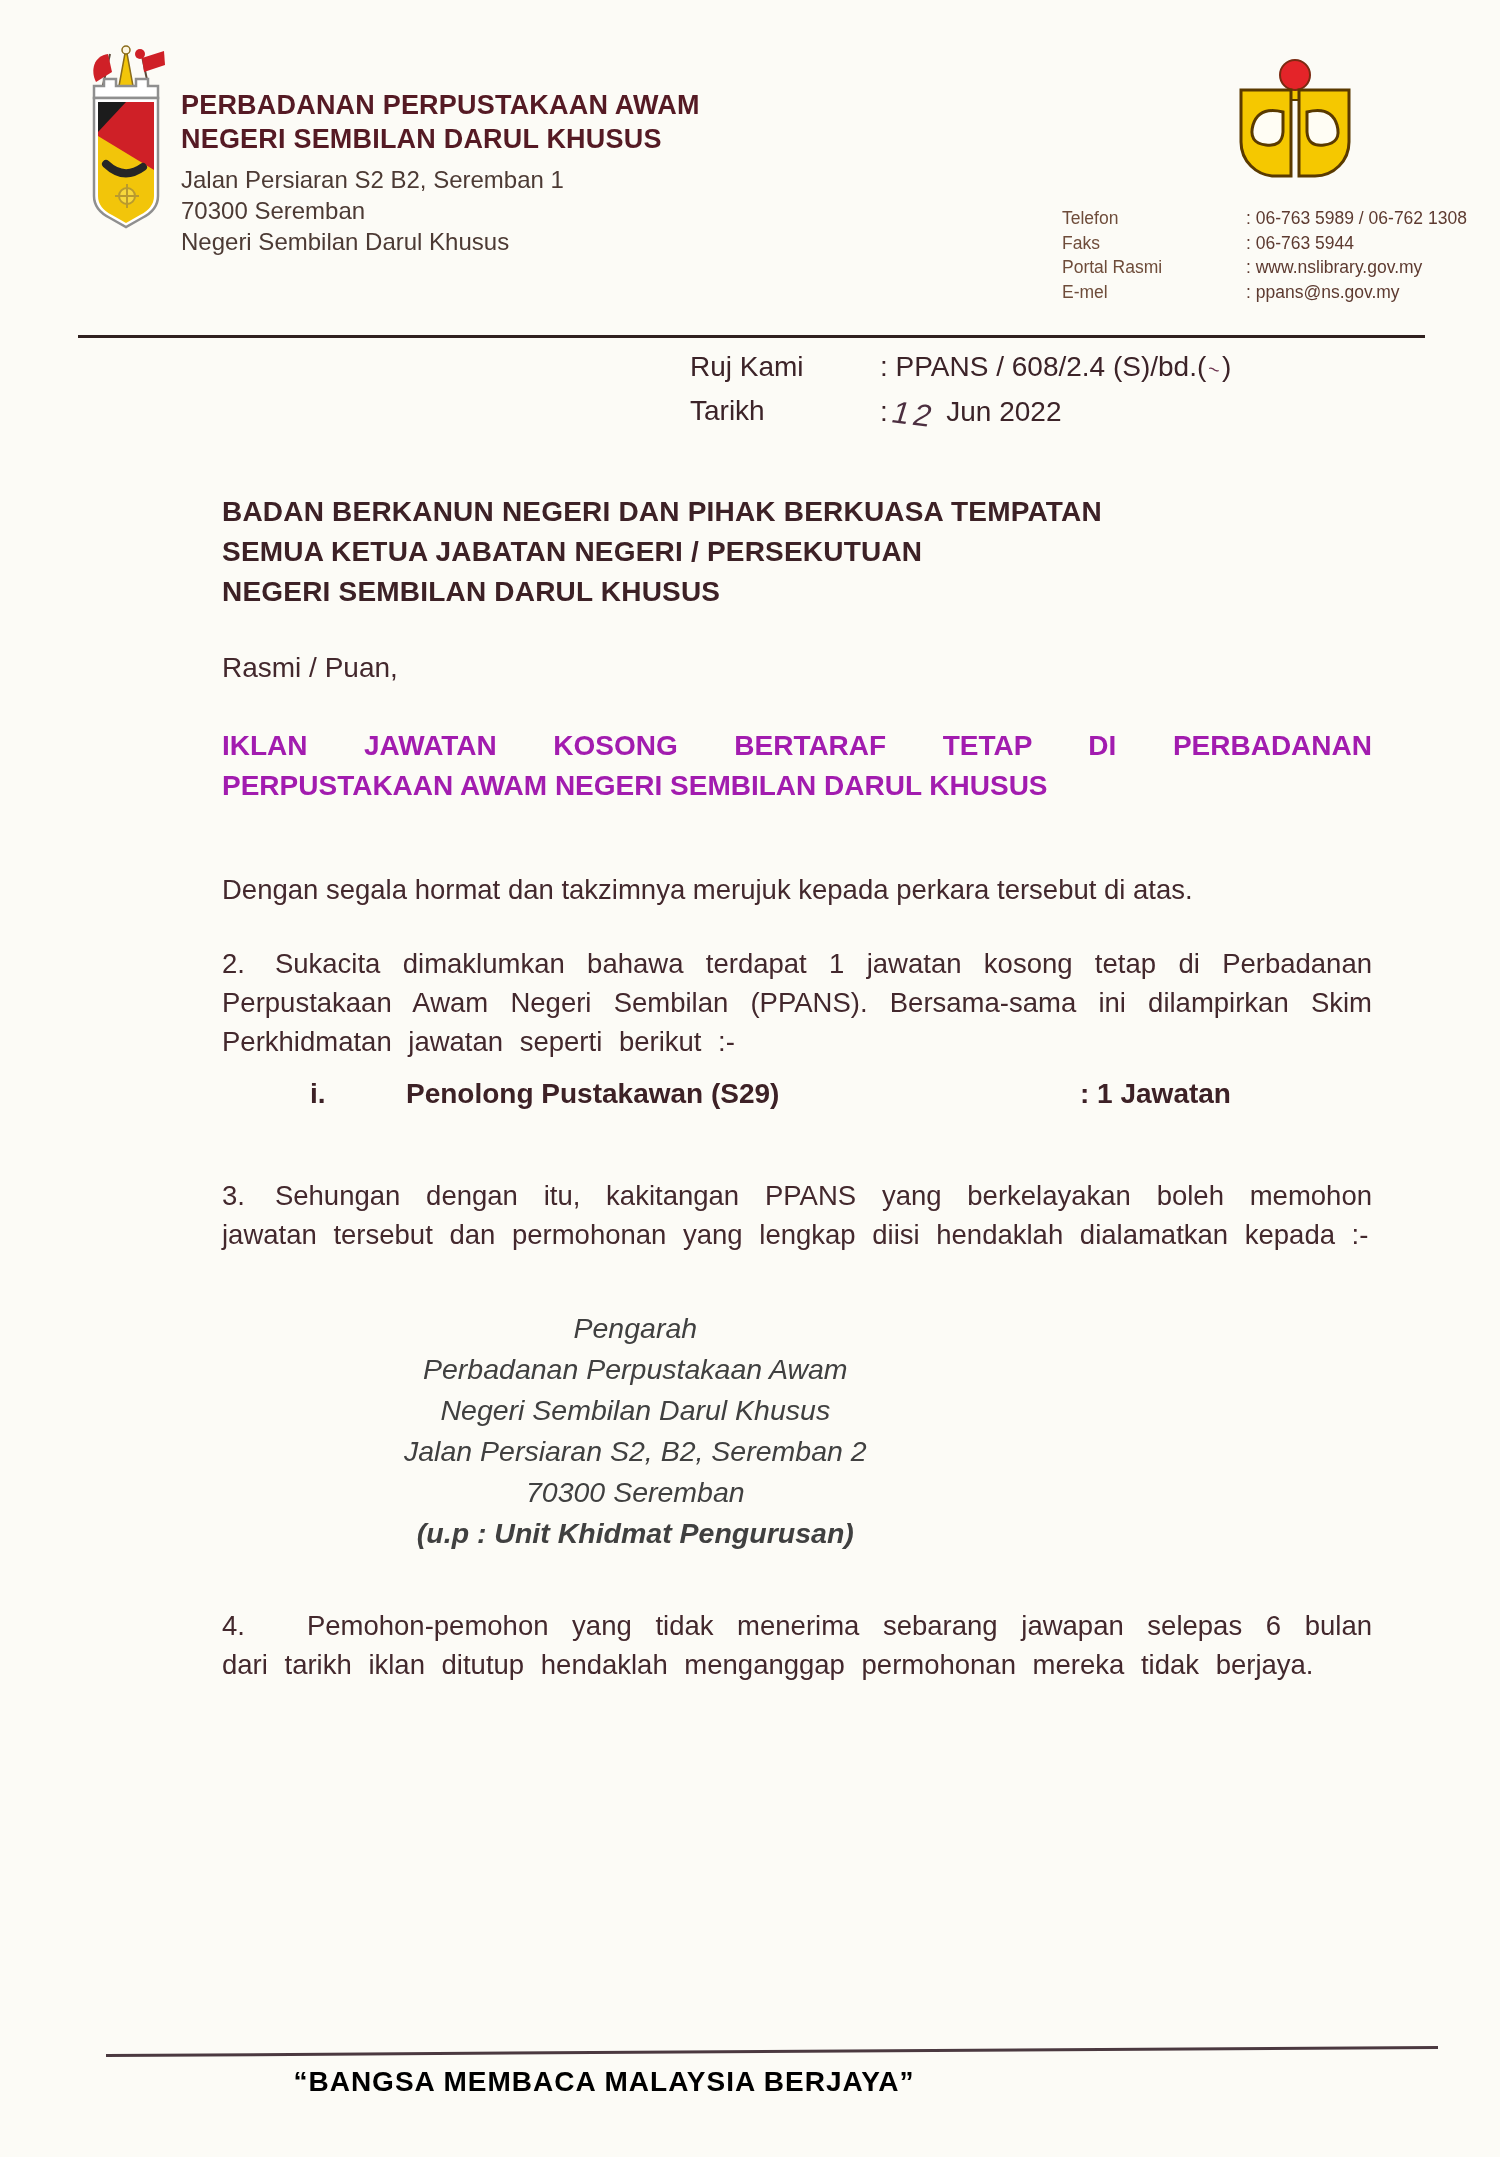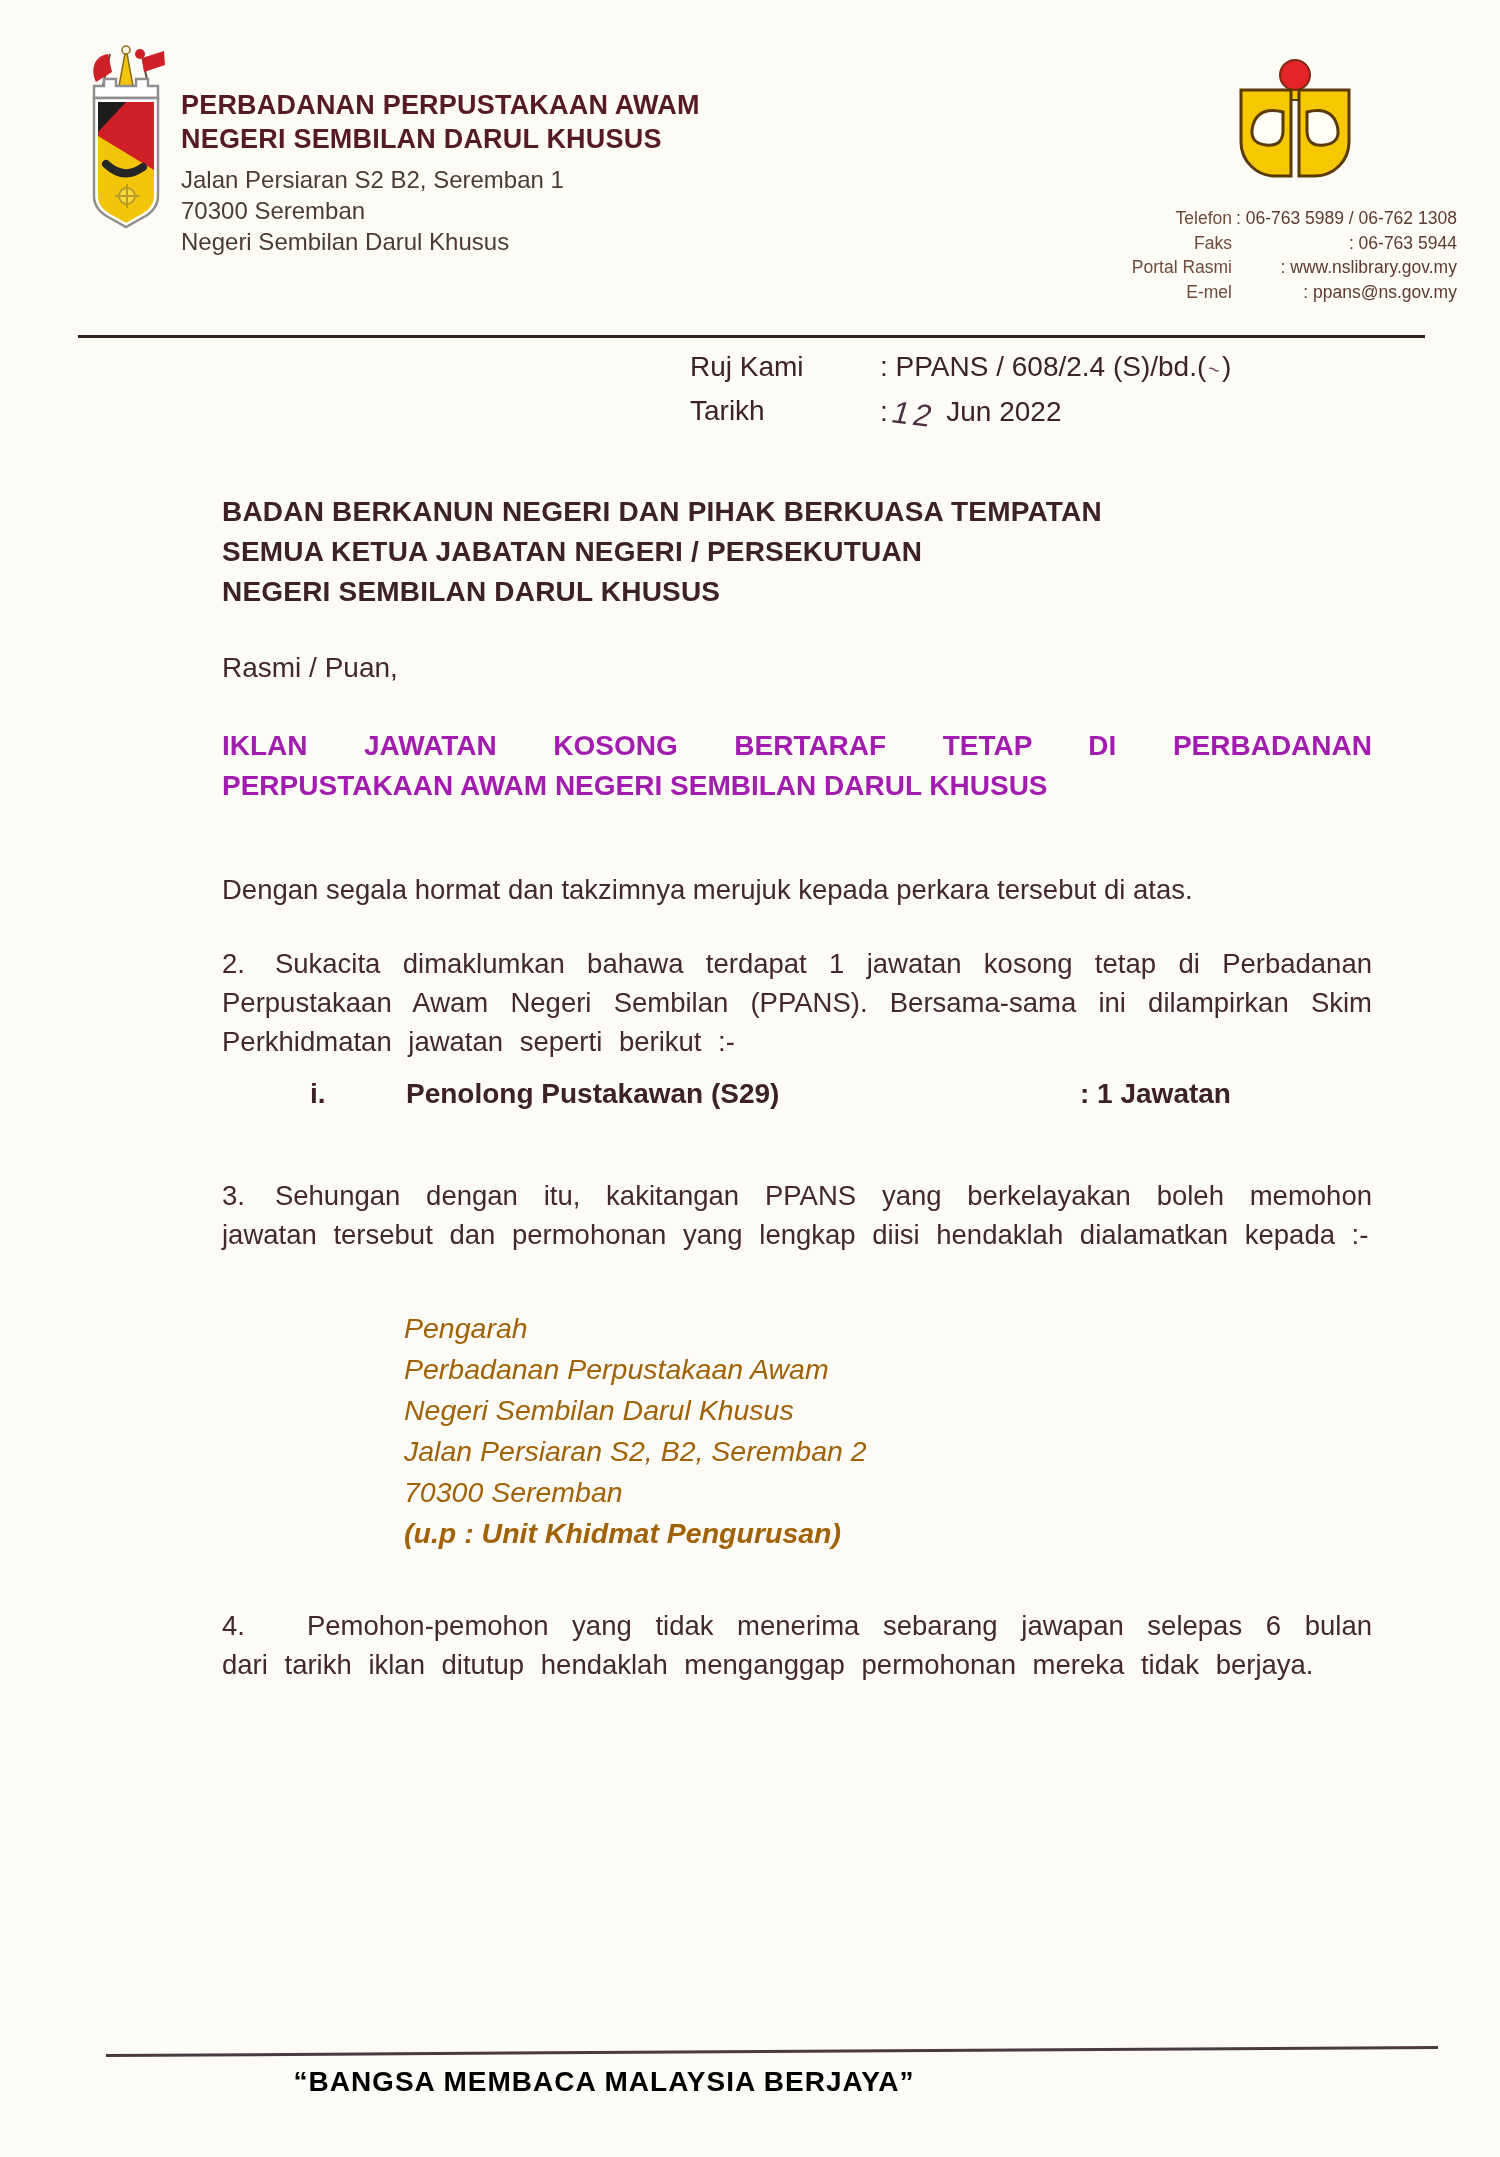--- a/index.html
+++ b/index.html
@@ -8,21 +8,21 @@
     background: #fcfbf6; overflow: hidden;
     font-family: "Liberation Sans", "DejaVu Sans", sans-serif;
     color: #43282d;
   }
   
   .crest { position: absolute; left: 70px; top: 44px; width: 112px; height: 192px; }
   .org-block { position: absolute; left: 181px; top: 88px; }
   .org-name { font-weight: bold; font-size: 27px; line-height: 34px; color: #551a24; letter-spacing: .2px; }
   .org-addr { margin-top: 8px; font-size: 24px; line-height: 31px; color: #4c3a34; }
   .liblogo { position: absolute; left: 1225px; top: 50px; width: 140px; height: 142px; }
-  .contacts { position: absolute; left: 1062px; top: 206px; display: grid; grid-template-columns: 170px auto; column-gap: 4px; font-size: 17.5px; line-height: 24.5px; text-align: right; }
+  .contacts { position: absolute; left: 1062px; top: 206px; display: grid; grid-template-columns: 170px auto; column-gap: 14px; font-size: 17.5px; line-height: 24.5px; }
   .contacts .clabel { color: #6e4c3a; }
   .contacts .cvalue { color: #5d3a30; }
   .rule-top { position: absolute; left: 78px; top: 335px; width: 1347px; height: 3px; background: #30211f; }
   
   .ref-block { position: absolute; left: 690px; top: 346px; font-size: 28px; line-height: 41px; color: #3c2328; display: grid; grid-template-columns: 190px auto; }
   .hand { display: inline-block; transform: rotate(7deg) skewX(-10deg) translateY(4px); font-size: 31px; letter-spacing: 4px; color: #4c2f40; margin: 0 10px 0 6px; }
   .hand-small { display: inline-block; transform: rotate(16deg); font-size: 20px; color: #6d3550; margin: 0 2px; }
   
   .recipient { position: absolute; left: 222px; top: 492px; font-weight: bold; font-size: 28px; line-height: 40px; color: #3d2126; letter-spacing: .2px; }
   .salutation { position: absolute; left: 222px; top: 652px; font-size: 28px; }
@@ -32,21 +32,21 @@
   .jst { text-align: justify; word-spacing: 9px; }
   .pnum { margin-right: 30px; }
   .pnum-wide { margin-right: 62px; }
   .para1 { top: 842px; }
   .para2 { top: 916px; }
   .vacancy { position: absolute; left: 222px; top: 1078px; width: 1150px; font-weight: bold; font-size: 28px; color: #3d2126; }
   .vacancy .numeral { position: absolute; left: 88px; }
   .vacancy .title { position: absolute; left: 184px; }
   .vacancy .quota { position: absolute; left: 858px; }
   .para3 { top: 1148px; }
-  .postal { position: absolute; left: 404px; top: 1308px; font-style: italic; font-size: 28.5px; line-height: 41px; color: #a16207; }
+  .postal { position: absolute; left: 404px; top: 1308px; font-style: italic; font-size: 28.5px; line-height: 41px; color: #404040; text-align: center; }
   .postal .attention { font-weight: bold; }
   .para4 { top: 1578px; }
   
   .rule-bottom { position: absolute; left: 106px; top: 2050px; width: 1332px; height: 2.5px; background: #4b3940; transform: rotate(-0.35deg); }
   .footer-slogan { position: absolute; left: 0; top: 2066px; width: 1208px; text-align: center; font-weight: bold; font-size: 28px; letter-spacing: 1px; color: #000000; }
 </style>
 </head>
 <body>
 
 <div id="page">

